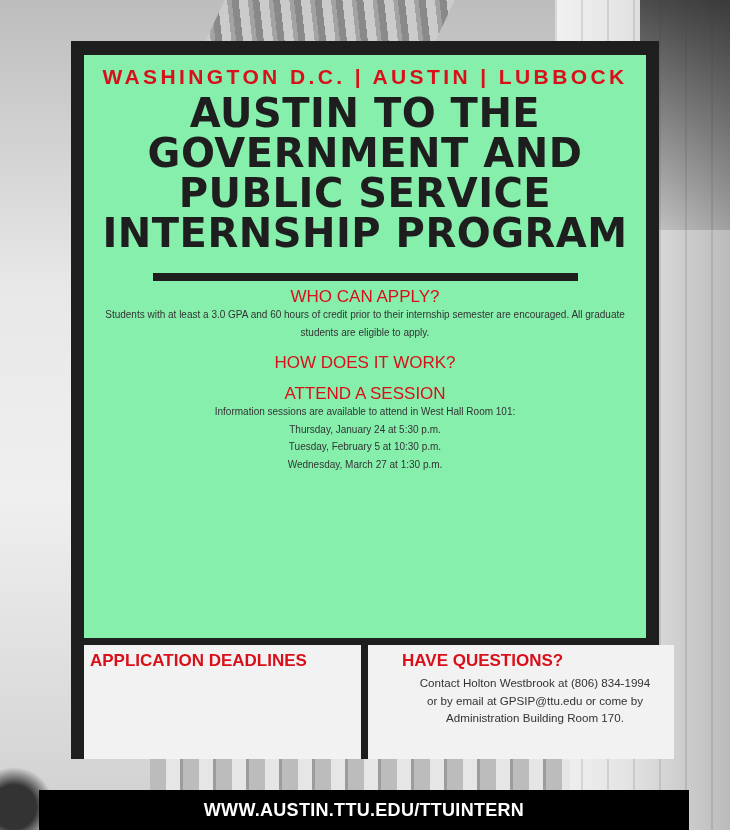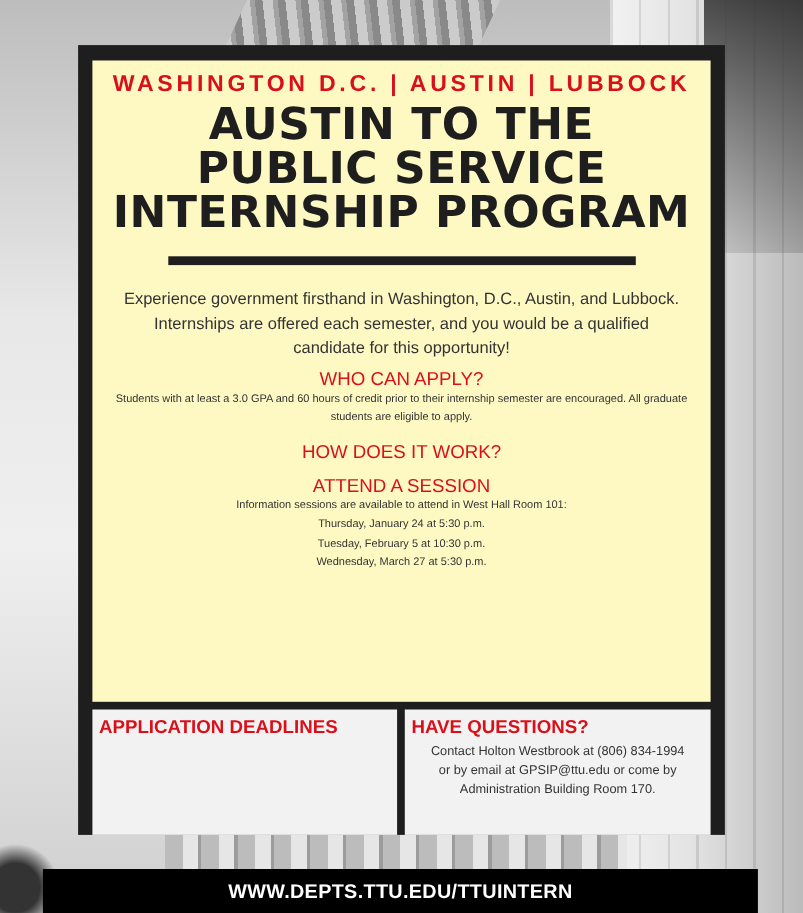--- a/index.html
+++ b/index.html
@@ -38,21 +38,21 @@
     position: absolute; left: -10px; top: 765px; width: 60px; height: 70px;
     background: radial-gradient(circle at 40% 60%, #333 0 40%, rgba(60,60,60,0.4) 60%, rgba(0,0,0,0) 72%);
   }
 
   .frame {
     position: absolute; left: 71px; top: 41px; width: 588px; height: 718px;
     background: #1e1e1e;
   }
   .panel-main {
     position: absolute; left: 13px; top: 14px; width: 562px; height: 583px;
-    background: #fef9c3; text-align: center;
+    background: #86efac; text-align: center;
   }
   .cities {
     margin-top: 10px;
     color: #d9101a; font-weight: bold; font-size: 21px; letter-spacing: 3.4px;
   }
   .title {
     margin: 4px 0 0 0; color: #1e1e1e;
     font-family: "DejaVu Sans", sans-serif; font-weight: bold;
     font-size: 40px; line-height: 40px; letter-spacing: 0.5px;
   }
@@ -73,21 +73,21 @@
     color: #333; font-size: 10px; line-height: 17.5px;
     width: 545px; margin: 0 auto;
   }
   .gap { height: 6px; }
 
   .box {
     position: absolute; top: 604px; height: 114px; background: #f2f2f2;
     text-align: center;
   }
   .box-left { left: 13px; width: 277px; }
-  .box-right { left: 297px; width: 278px; }
+  .box-right { left: 297px; width: 278px; padding-left: 28px; }
   .box-head {
     color: #d9101a; font-weight: bold; font-size: 17px; line-height: 20px;
     text-align: left; padding: 6px 0 0 6px;
   }
   .box-body {
     color: #333; font-size: 11.6px; line-height: 17.5px; margin-top: 3px;
   }
 
   .url-bar {
     position: absolute; left: 39px; top: 790px; width: 650px; height: 40px;
@@ -103,49 +103,49 @@
 <div class="bg-columns-right"></div>
 <div class="bg-dark-corner"></div>
 <div class="bg-columns-bottom"></div>
 <div class="bg-tree"></div>
 
 <div class="frame">
   <div class="panel-main">
     <div class="cities">WASHINGTON D.C. | AUSTIN | LUBBOCK</div>
     <div class="title">
       <div>AUSTIN TO THE</div>
+      <div>GOVERNMENT AND</div>
       <div>PUBLIC SERVICE</div>
       <div>INTERNSHIP PROGRAM</div>
     </div>
     <div class="rule"></div>
-    <div class="intro">Experience government firsthand in Washington, D.C., Austin, and Lubbock. Internships are offered each semester, and you would be a qualified candidate for this opportunity!</div>
 
     <div class="section-head">WHO CAN APPLY?</div>
     <div class="section-body">Students with at least a 3.0 GPA and 60 hours of credit prior to their internship semester are encouraged. All graduate students are eligible to apply.</div>
 
     <div class="gap"></div>
     <div class="section-head">HOW DOES IT WORK?</div>
 
     <div class="gap"></div>
     <div class="section-head">ATTEND A SESSION</div>
     <div class="section-body">
       <div>Information sessions are available to attend in West Hall Room 101:</div>
       <div>Thursday, January 24 at 5:30 p.m.</div>
       <div>Tuesday, February 5 at 10:30 p.m.</div>
-      <div>Wednesday, March 27 at 5:30 p.m.</div>
+      <div>Wednesday, March 27 at 1:30 p.m.</div>
     </div>
   </div>
 
   <div class="box box-left">
     <div class="box-head">APPLICATION DEADLINES</div>
   </div>
 
   <div class="box box-right">
     <div class="box-head">HAVE QUESTIONS?</div>
     <div class="box-body">
       <div>Contact Holton Westbrook at (806) 834-1994</div>
       <div>or by email at GPSIP@ttu.edu or come by</div>
       <div>Administration Building Room 170.</div>
     </div>
   </div>
 </div>
 
-<div class="url-bar">WWW.DEPTS.TTU.EDU/TTUINTERN</div>
+<div class="url-bar">WWW.AUSTIN.TTU.EDU/TTUINTERN</div>
 
 </body></html>

